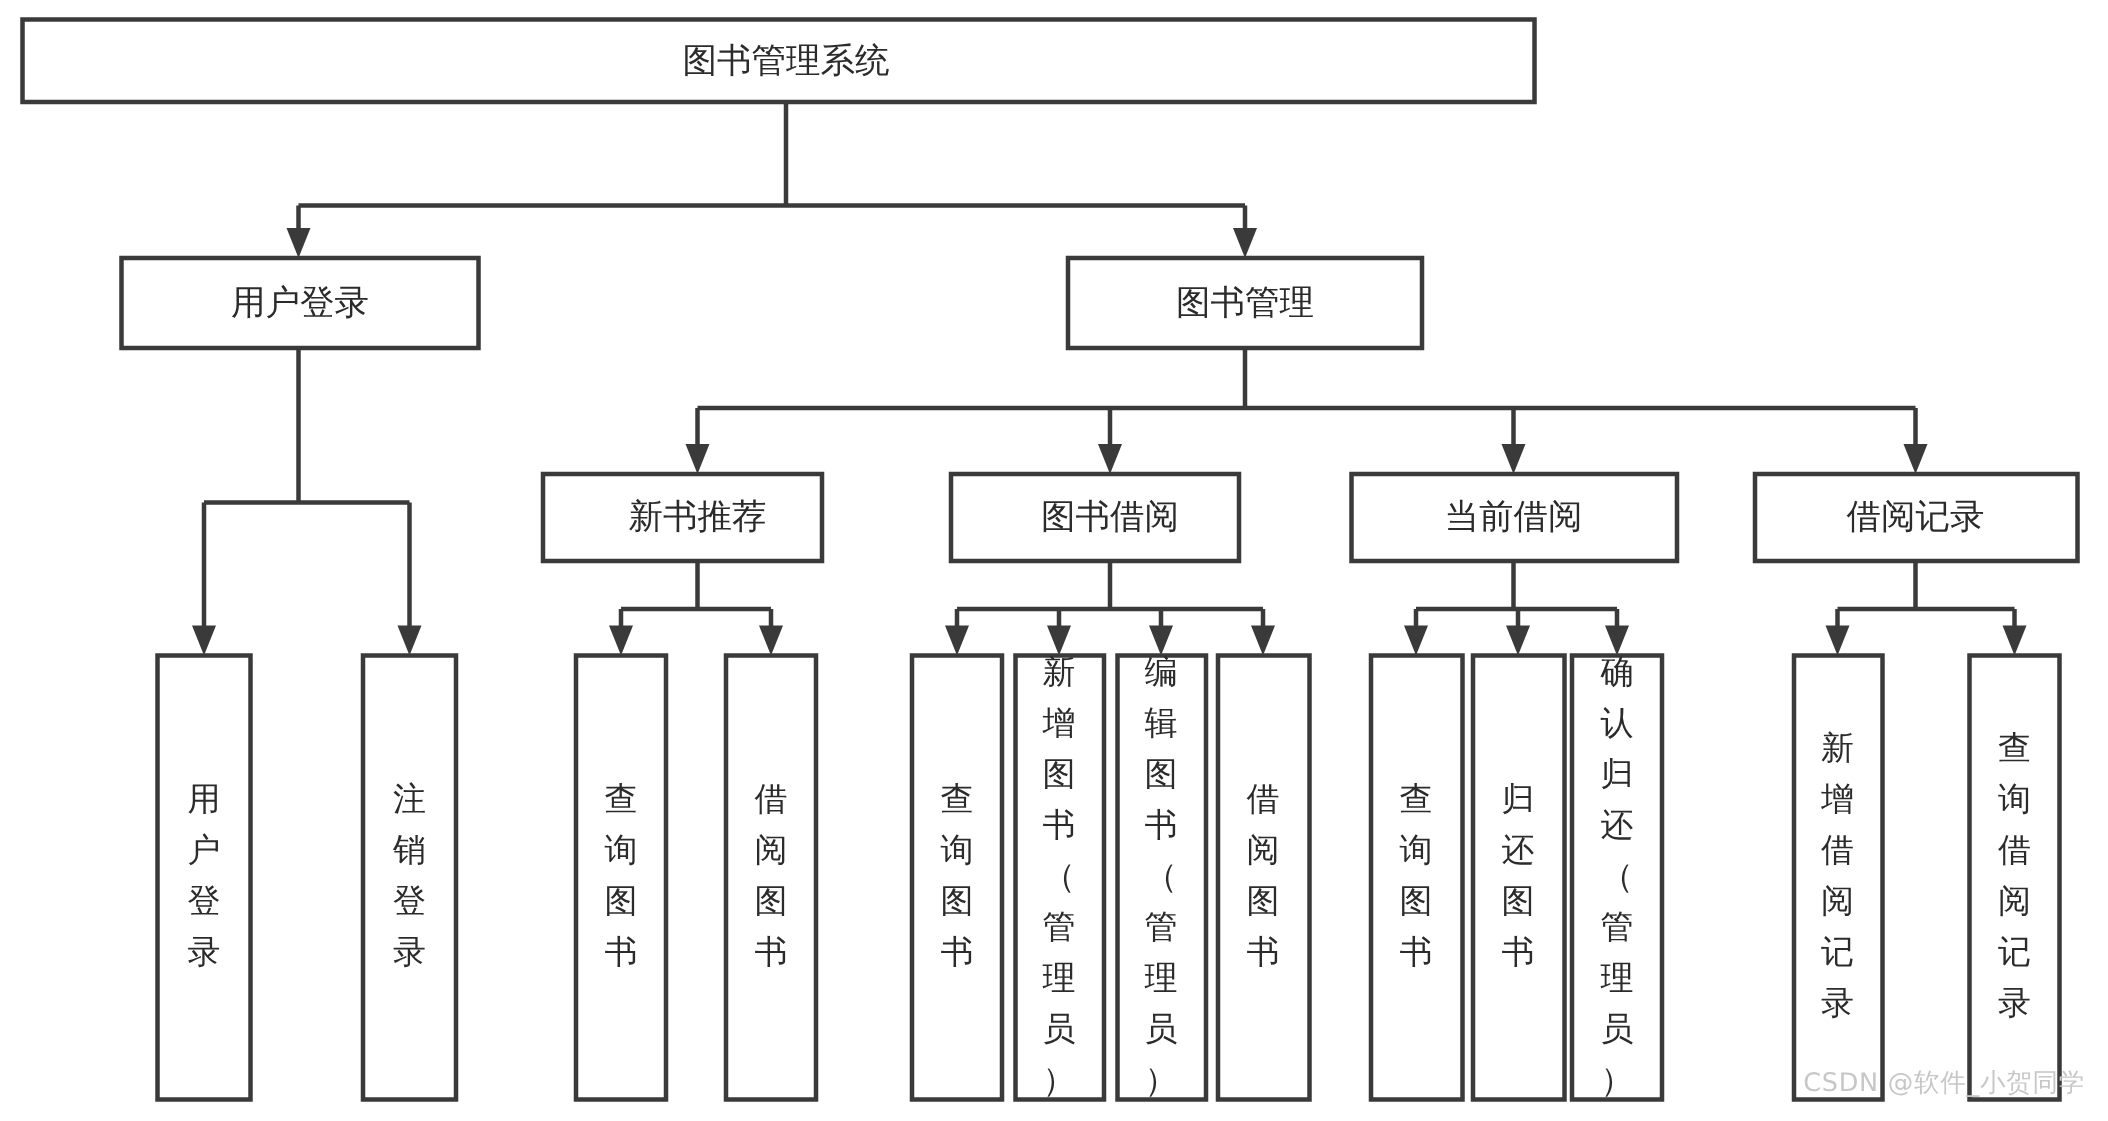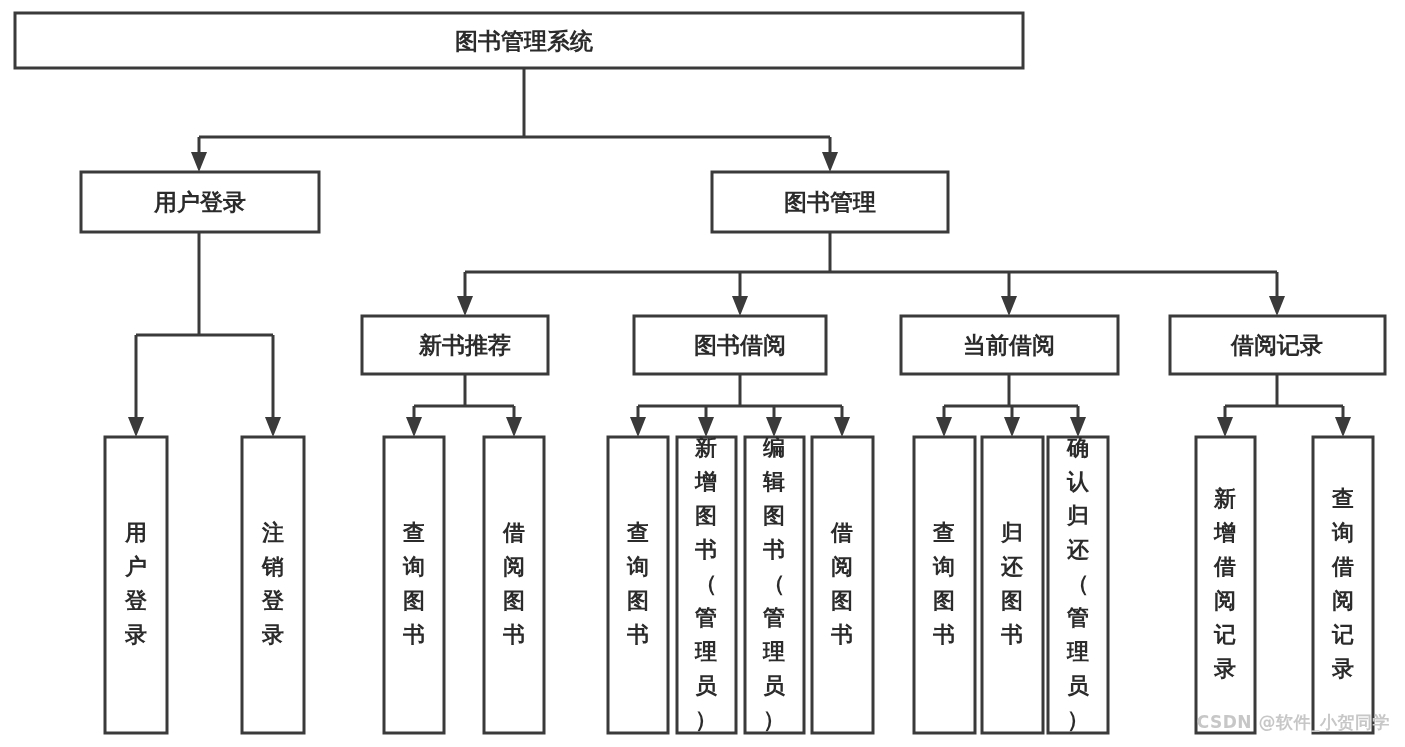--- a/index.html
+++ b/index.html
@@ -12,21 +12,20 @@
     width: 1405px;
     height: 747px;
     font-family: "DejaVu Sans", "Liberation Sans", sans-serif;
     overflow: hidden;
     position: relative;
   }
   #diagram-root {
     position: relative;
     width: 1405px;
     height: 747px;
-    font-weight: bold;
   }
   svg.diagram {
     display: block;
     width: 1405px;
     height: 747px;
   }
   .node-box {
     fill: #ffffff;
     stroke: #3a3a3a;
     stroke-width: 3;

